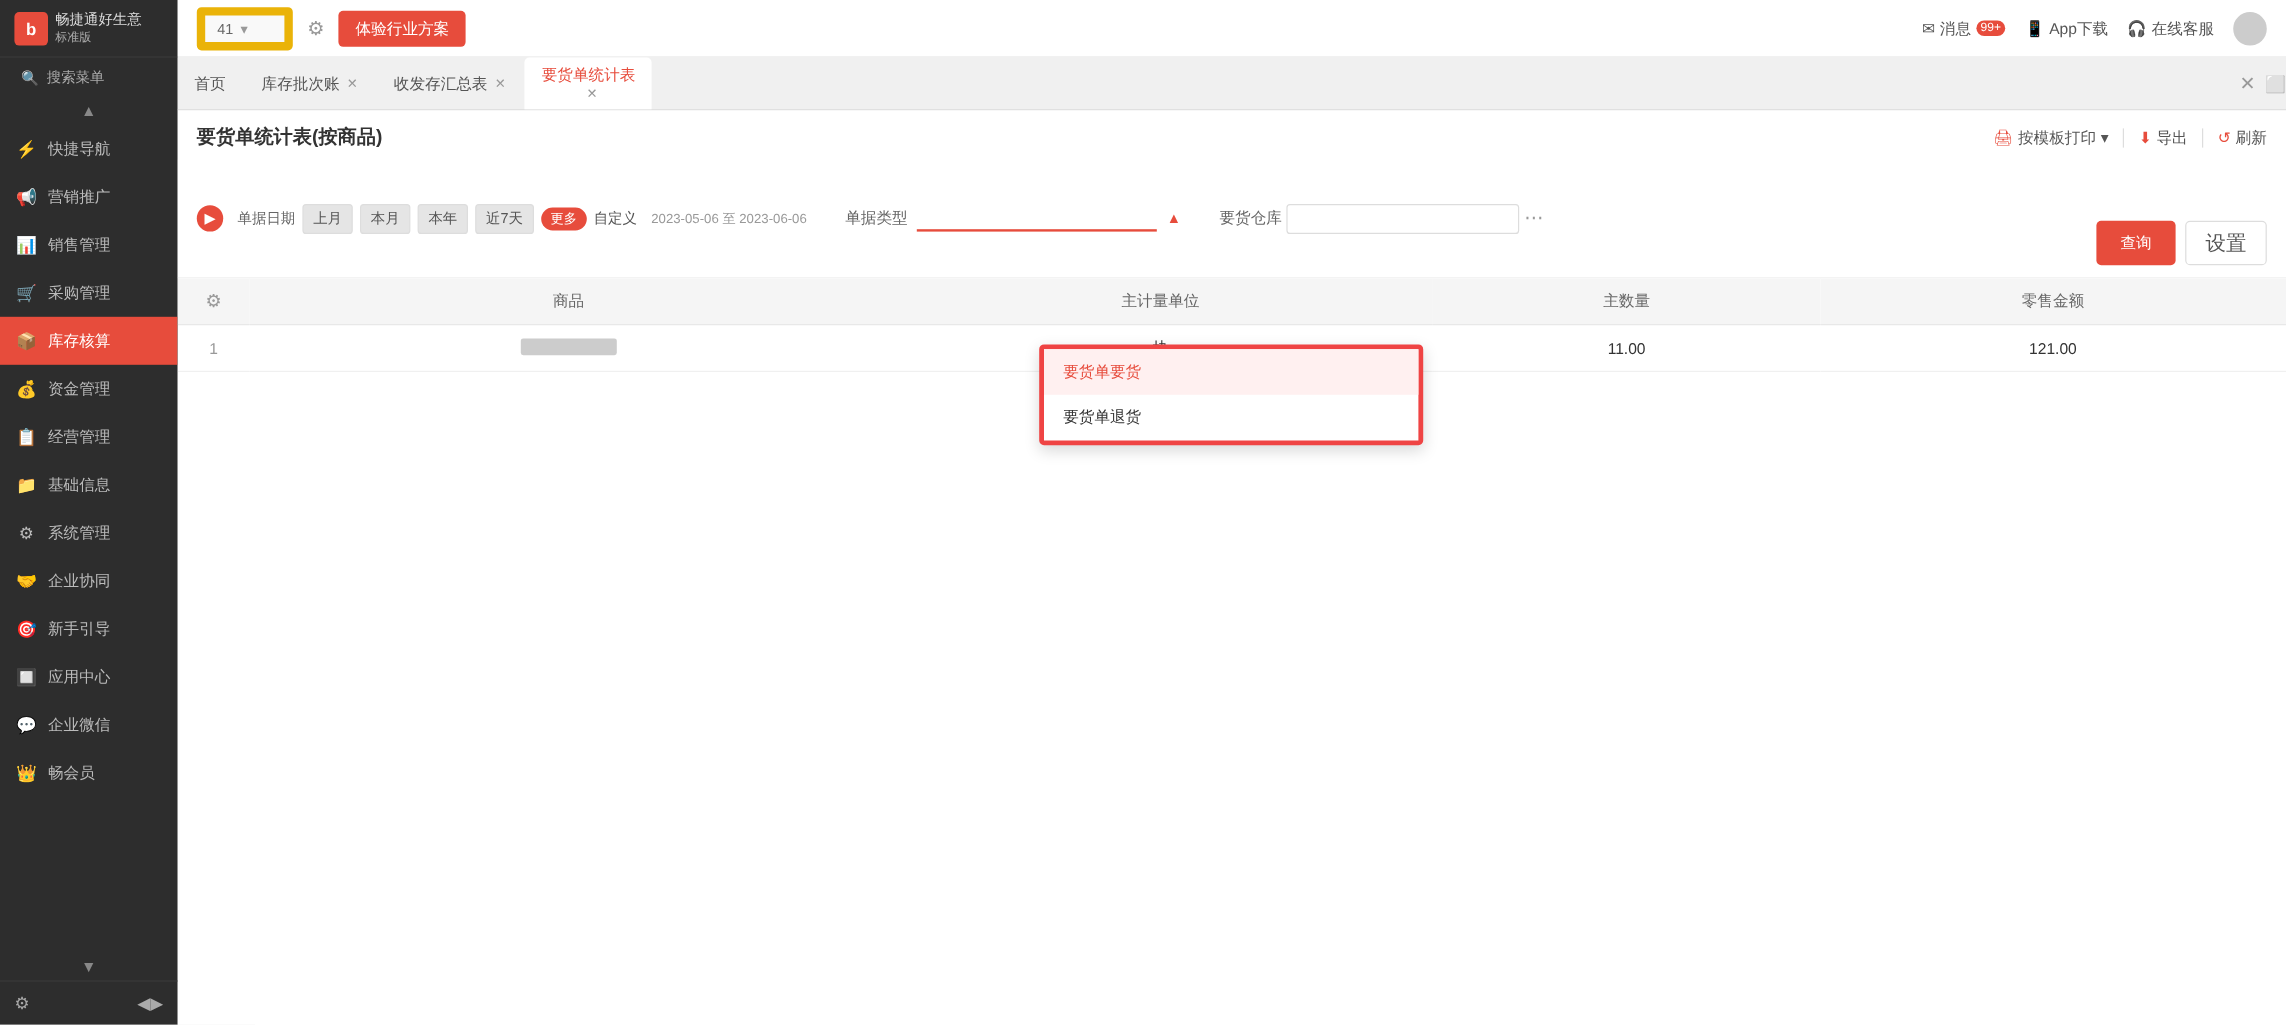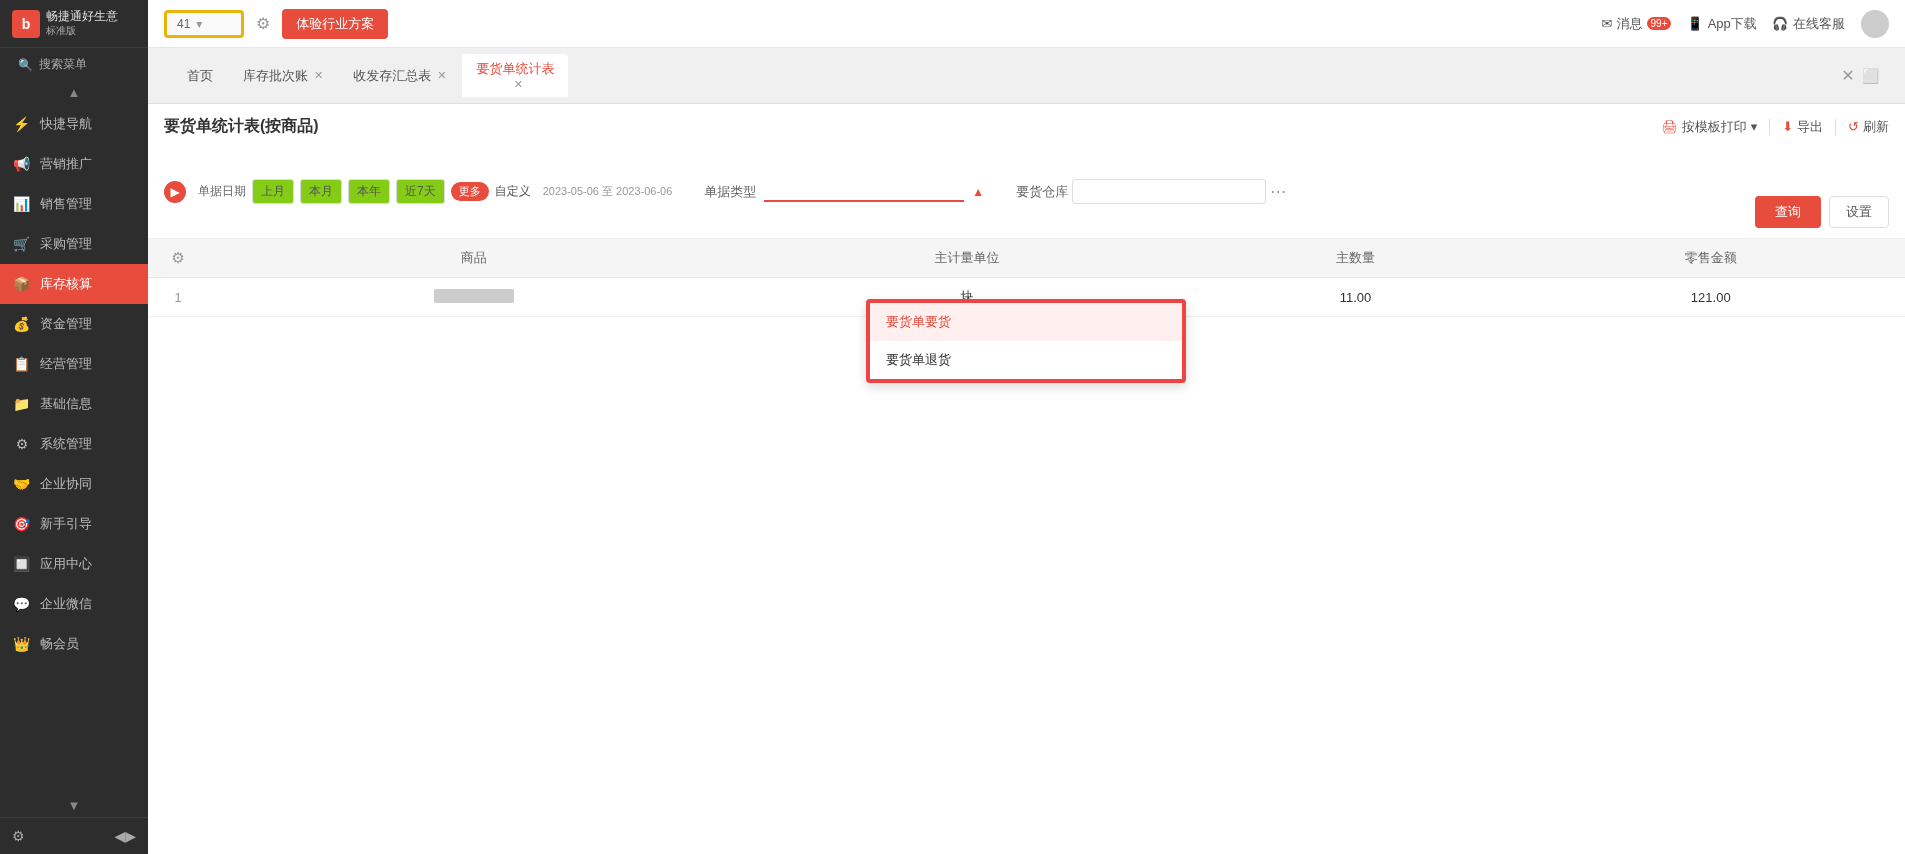--- a/index.html
+++ b/index.html
@@ -88,21 +88,21 @@
       flex-shrink: 0;
     }
     .header-left {
       display: flex;
       align-items: center;
       flex: 1;
     }
     .header-dropdown {
       display: flex;
       align-items: center;
-      border: 3px solid #eab308;
+      border: 7px solid #eab308;
       border-radius: 4px;
       padding: 4px 10px;
       font-size: 12px;
       color: #666;
       cursor: pointer;
       margin-right: 12px;
       background: #f9f9f9;
       min-width: 80px;
     }
     .header-dropdown .arrow { margin-left: 6px; color: #999; }
@@ -141,25 +141,25 @@
     }
     .user-avatar {
       width: 28px;
       height: 28px;
       background: #ccc;
       border-radius: 50%;
     }
 
     
     .tab-bar {
-      height: 56px;
+      height: 44px;
       background: #f0f0f0;
       display: flex;
       align-items: center;
-      padding: 0 25px;
+      padding: 0 0;
       border-bottom: 1px solid #ddd;
       flex-shrink: 0;
       position: relative;
     }
     .tab-item {
       display: flex;
       align-items: center;
       padding: 6px 14px;
       font-size: 13px;
       color: #555;
@@ -240,21 +240,21 @@
       display: flex;
       align-items: center;
       gap: 6px;
       font-size: 12px;
     }
     .filter-label { color: #666; }
     .date-btn {
       padding: 3px 8px;
       border: 1px solid #ddd;
       border-radius: 3px;
-      background: #84cc16;
+      background: #e5e5e5;
       font-size: 12px;
       color: #555;
       cursor: pointer;
     }
     .date-range-tag {
       background: #e74c3c;
       color: white;
       padding: 2px 8px;
       border-radius: 10px;
       font-size: 11px;
@@ -304,21 +304,21 @@
       padding: 6px 20px;
       font-size: 13px;
       cursor: pointer;
     }
     .settings-btn {
       background: #fff;
       color: #555;
       border: 1px solid #ddd;
       border-radius: 4px;
       padding: 6px 16px;
-      font-size: 13px;
+      font-size: 17px;
       cursor: pointer;
     }
 
     
     .dropdown-overlay {
       position: absolute;
       top: 195px;
       left: 718px;
       width: 320px;
       background: white;

